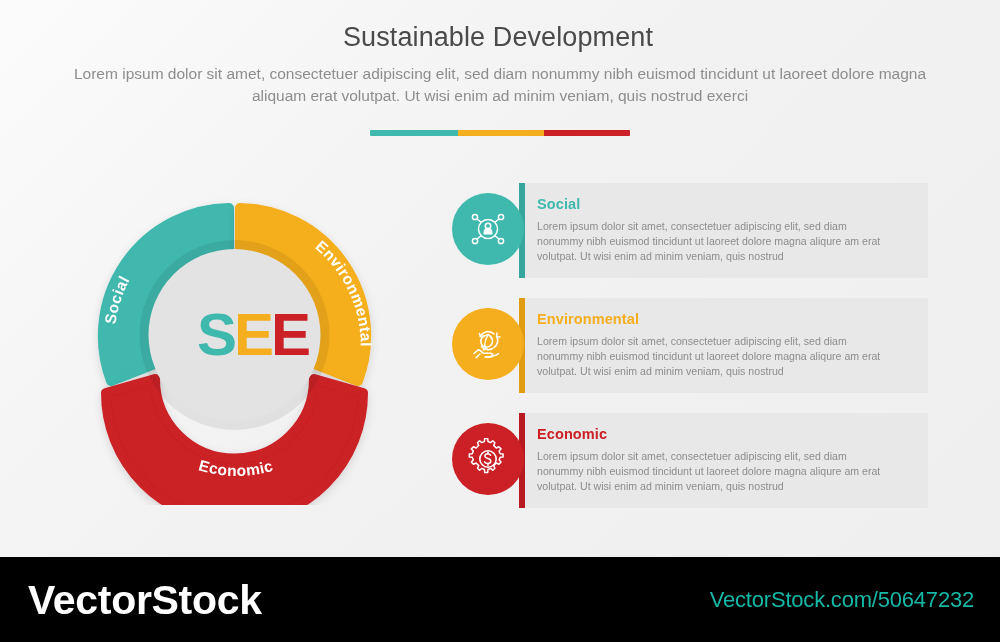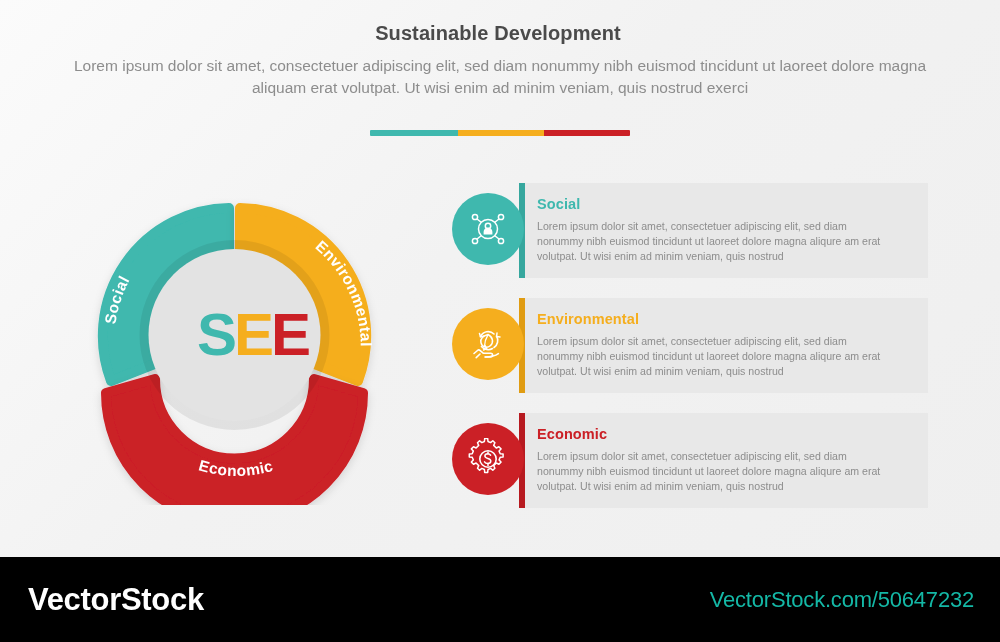--- a/index.html
+++ b/index.html
@@ -28,22 +28,22 @@
   }
 
   
   .header {
     position: absolute;
     left: 0; top: 22px;
     width: 1000px;
     text-align: center;
   }
   .title {
-    font-size: 20px;
-    font-weight: bold;
+    font-size: 27px;
+    font-weight: normal;
     color: #4a4a4a;
     letter-spacing: 0.1px;
     margin: 0 4px 10px 0;
   }
   .subtitle {
     font-size: 15.5px;
     color: #8d8d8d;
     line-height: 1.42;
     width: 870px;
     margin: 0 auto;
@@ -159,21 +159,21 @@
     width: 1000px;
     height: 85px;
     background: #000000;
   }
   .footer-logo {
     position: absolute;
     left: 28px;
     top: 50%;
     transform: translateY(-50%);
     color: #ffffff;
-    font-size: 31px;
+    font-size: 41px;
     font-weight: bold;
     font-family: "Liberation Sans", sans-serif;
     letter-spacing: -0.3px;
   }
   .footer-url {
     position: absolute;
     right: 26px;
     top: 50%;
     transform: translateY(-50%);
     color: #14b8a6;

